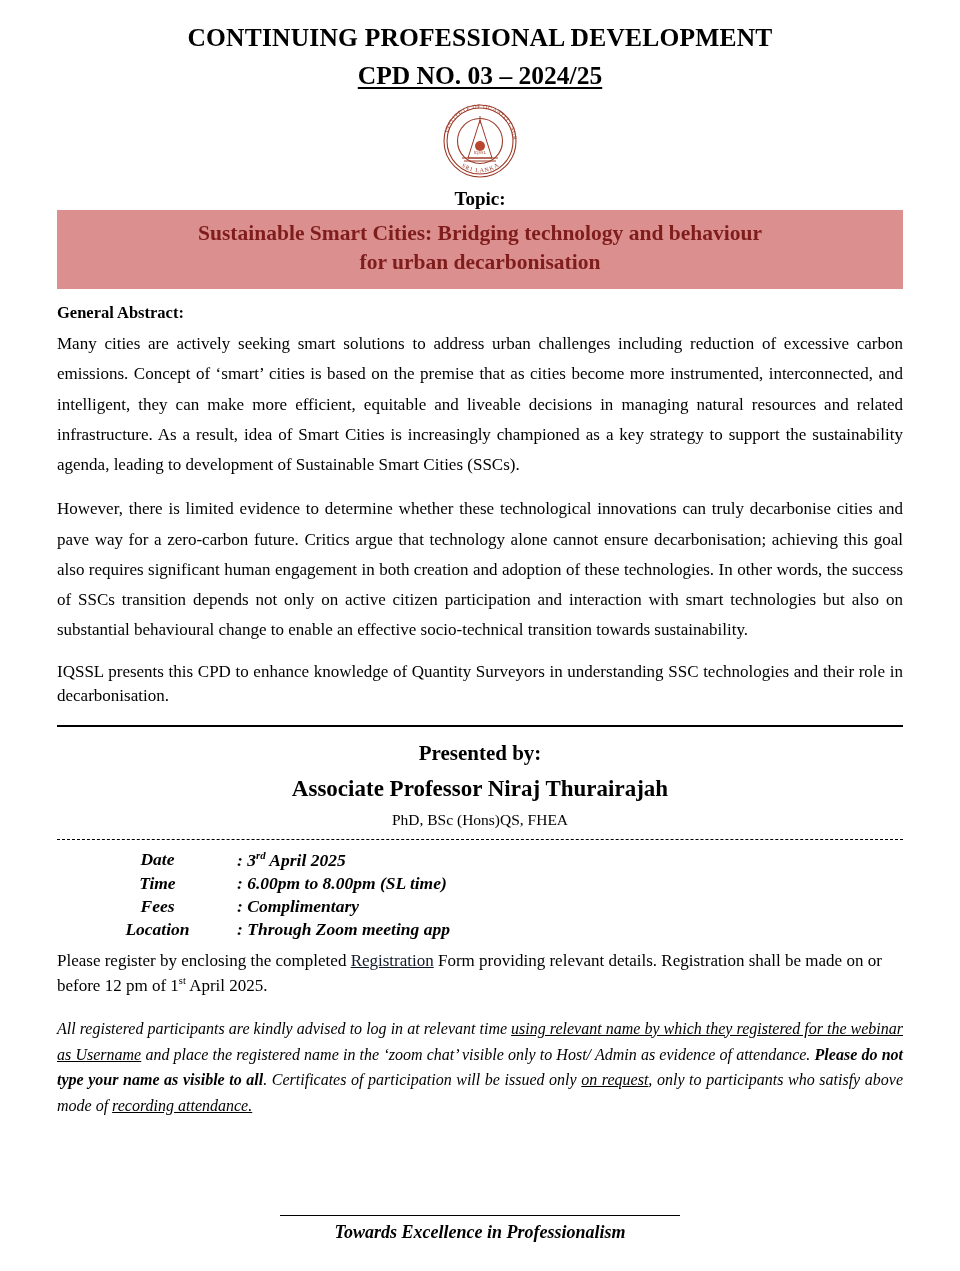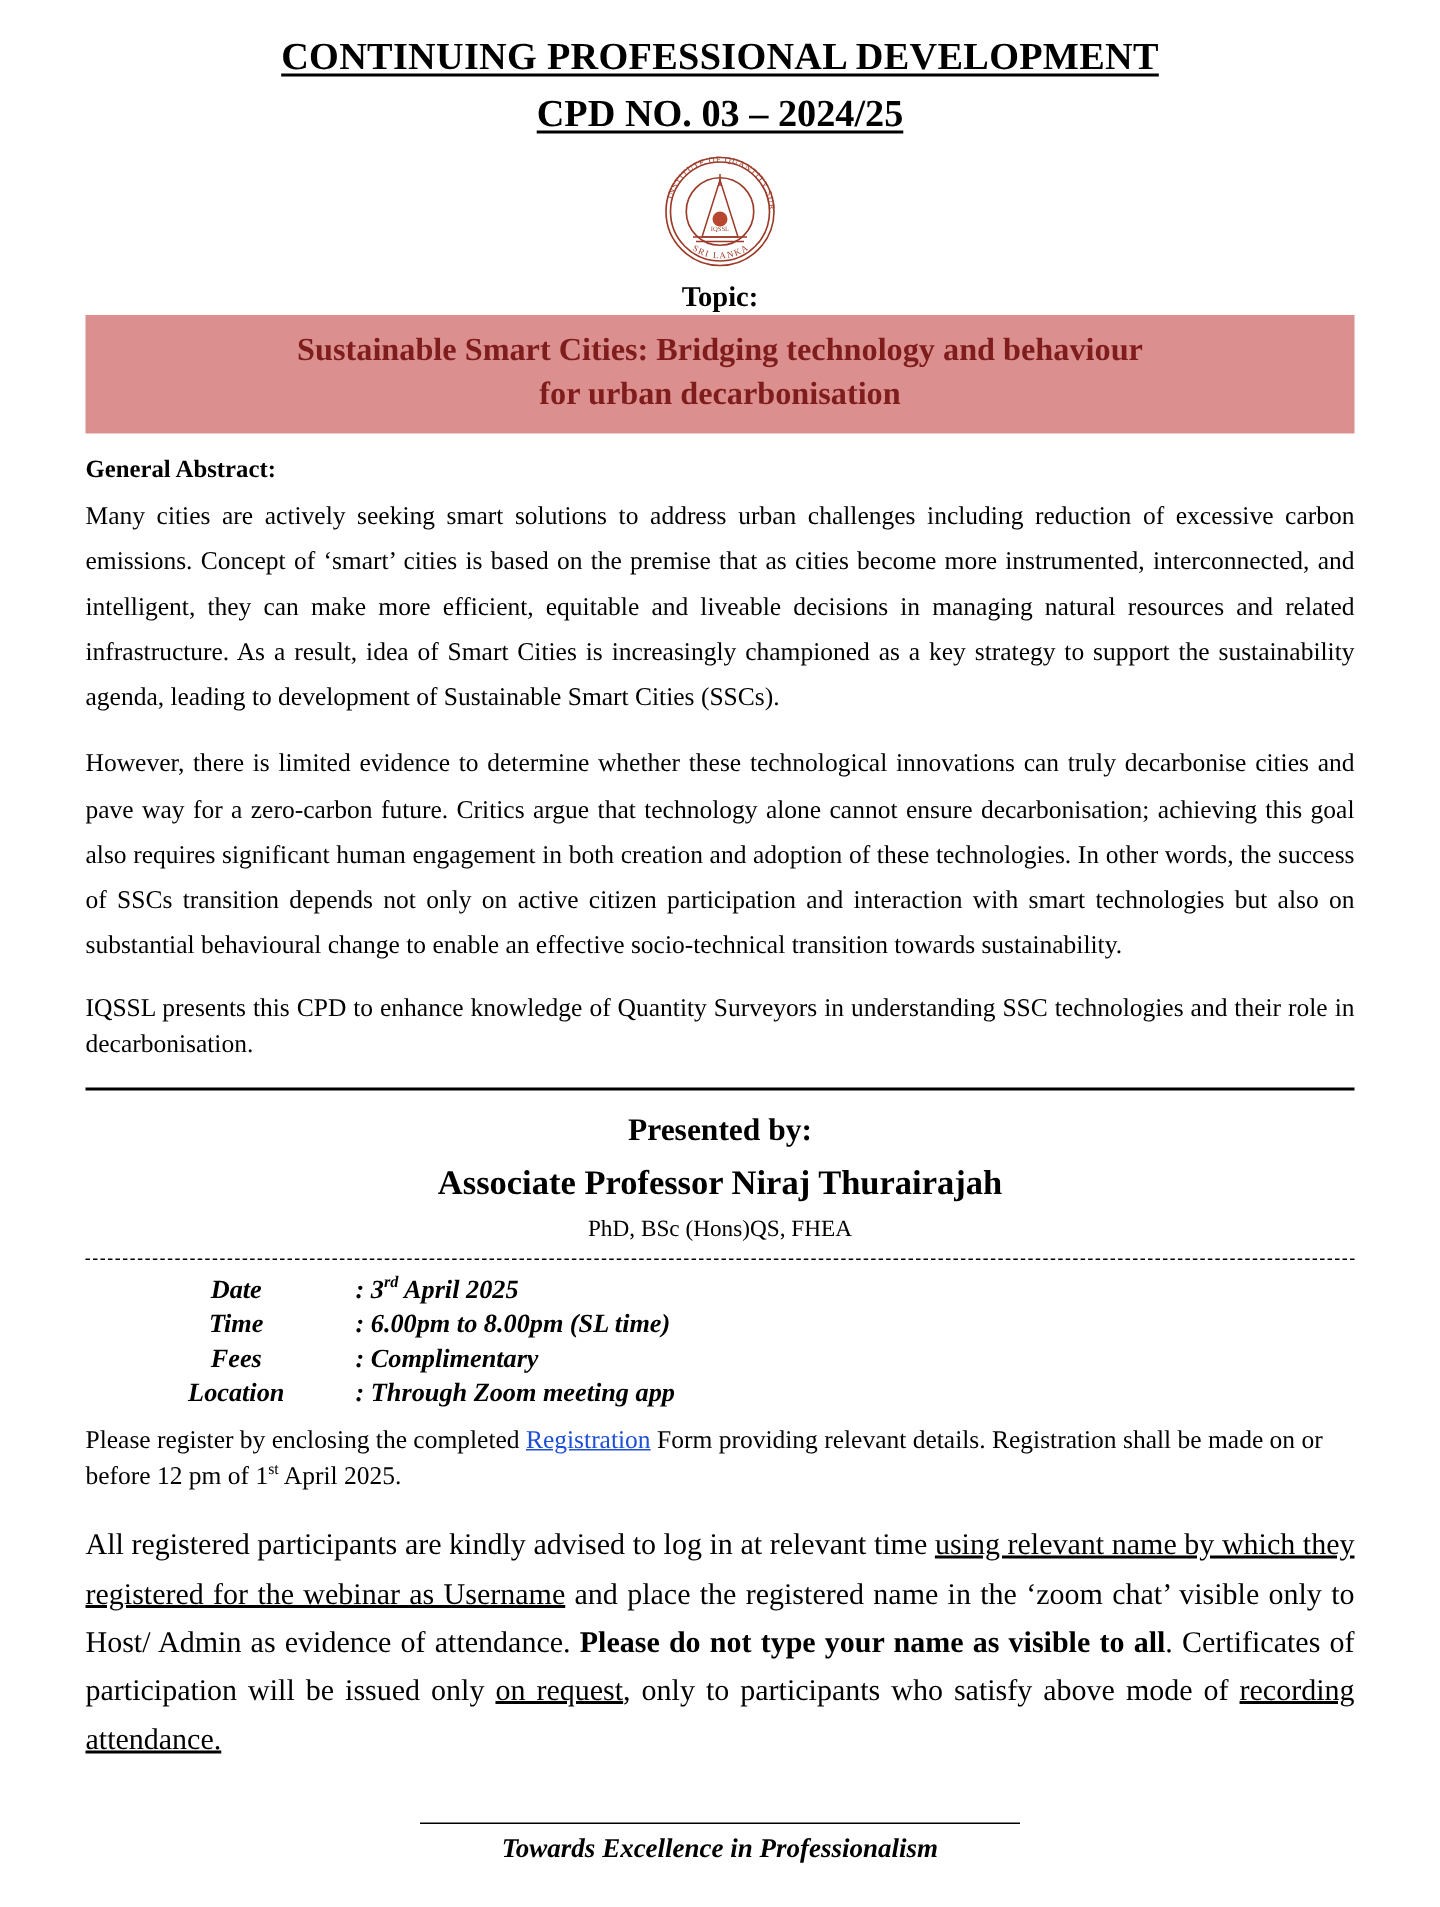--- a/index.html
+++ b/index.html
@@ -23,21 +23,20 @@
     box-sizing: border-box;
   }
   .header-block {
     text-align: center;
     padding-top: 22px;
   }
   .title-main {
     font-size: 25.5px;
     font-weight: bold;
     letter-spacing: 0.2px;
-    text-decoration: underline;
     text-underline-offset: 3px;
     line-height: 1.25;
   }
   .title-sub {
     font-size: 25.5px;
     font-weight: bold;
     text-decoration: underline;
     text-underline-offset: 3px;
     margin-top: 6px;
     line-height: 1.25;
@@ -138,25 +137,26 @@
     font-size: 0.62em;
     vertical-align: super;
   }
   .register-note {
     font-size: 17px;
     line-height: 1.45;
     margin-top: 8px;
     text-align: left;
   }
   .link {
-    color: #1d4ed8;
+    color: #0f172a;
     text-decoration: underline;
   }
   .advisory {
-    font-size: 20px;
+    font-style: italic;
+    font-size: 16px;
     line-height: 1.62;
     text-align: justify;
     margin-top: 12px;
   }
   .u { text-decoration: underline; }
   .b { font-weight: bold; }
   .footer {
     position: absolute;
     left: 0;
     right: 0;

